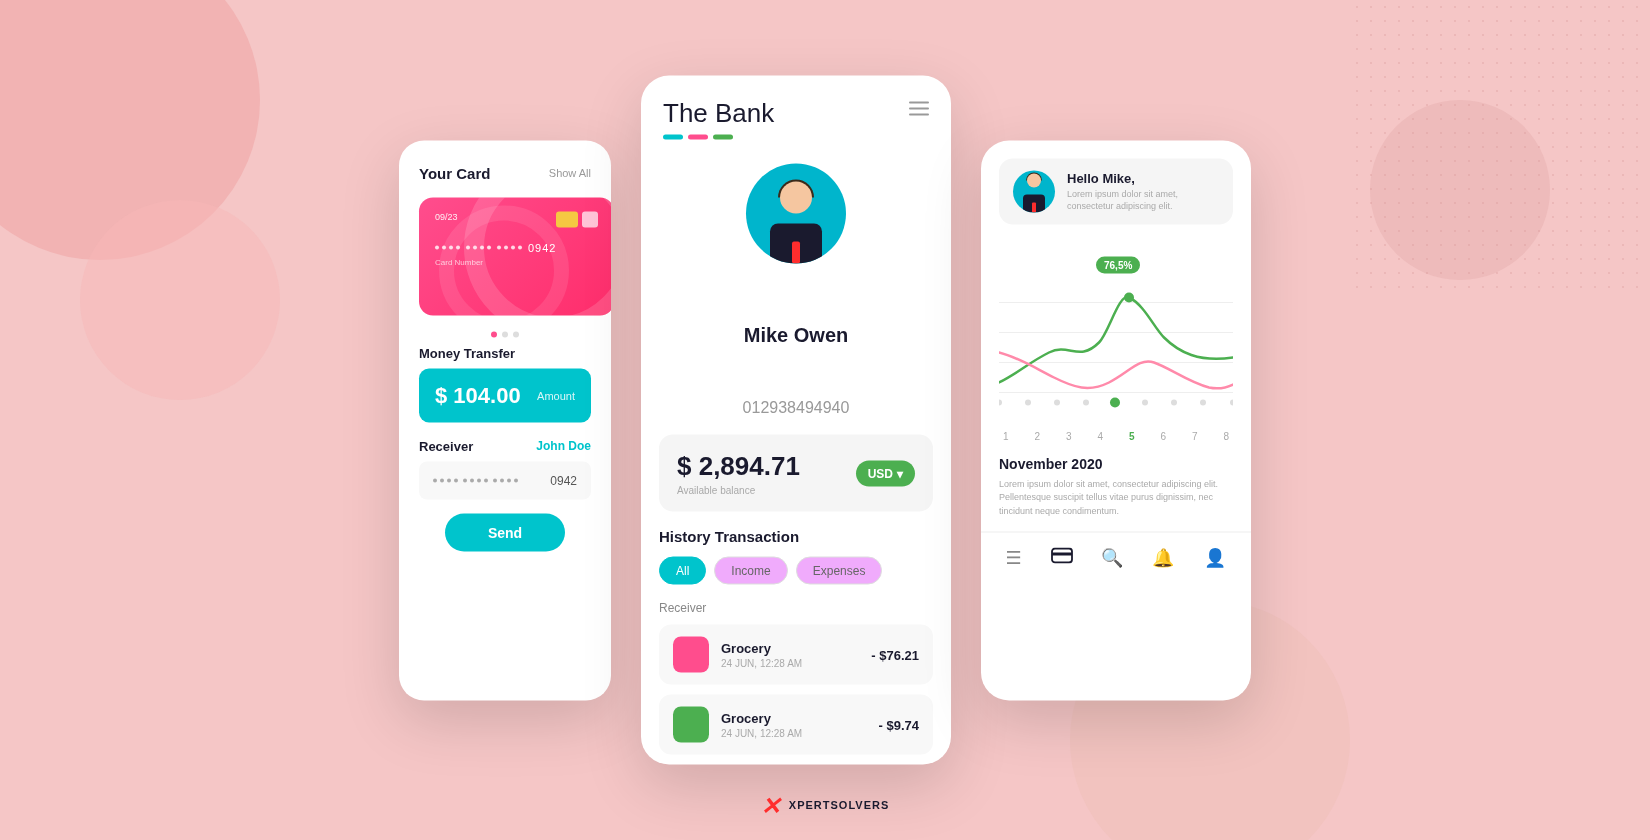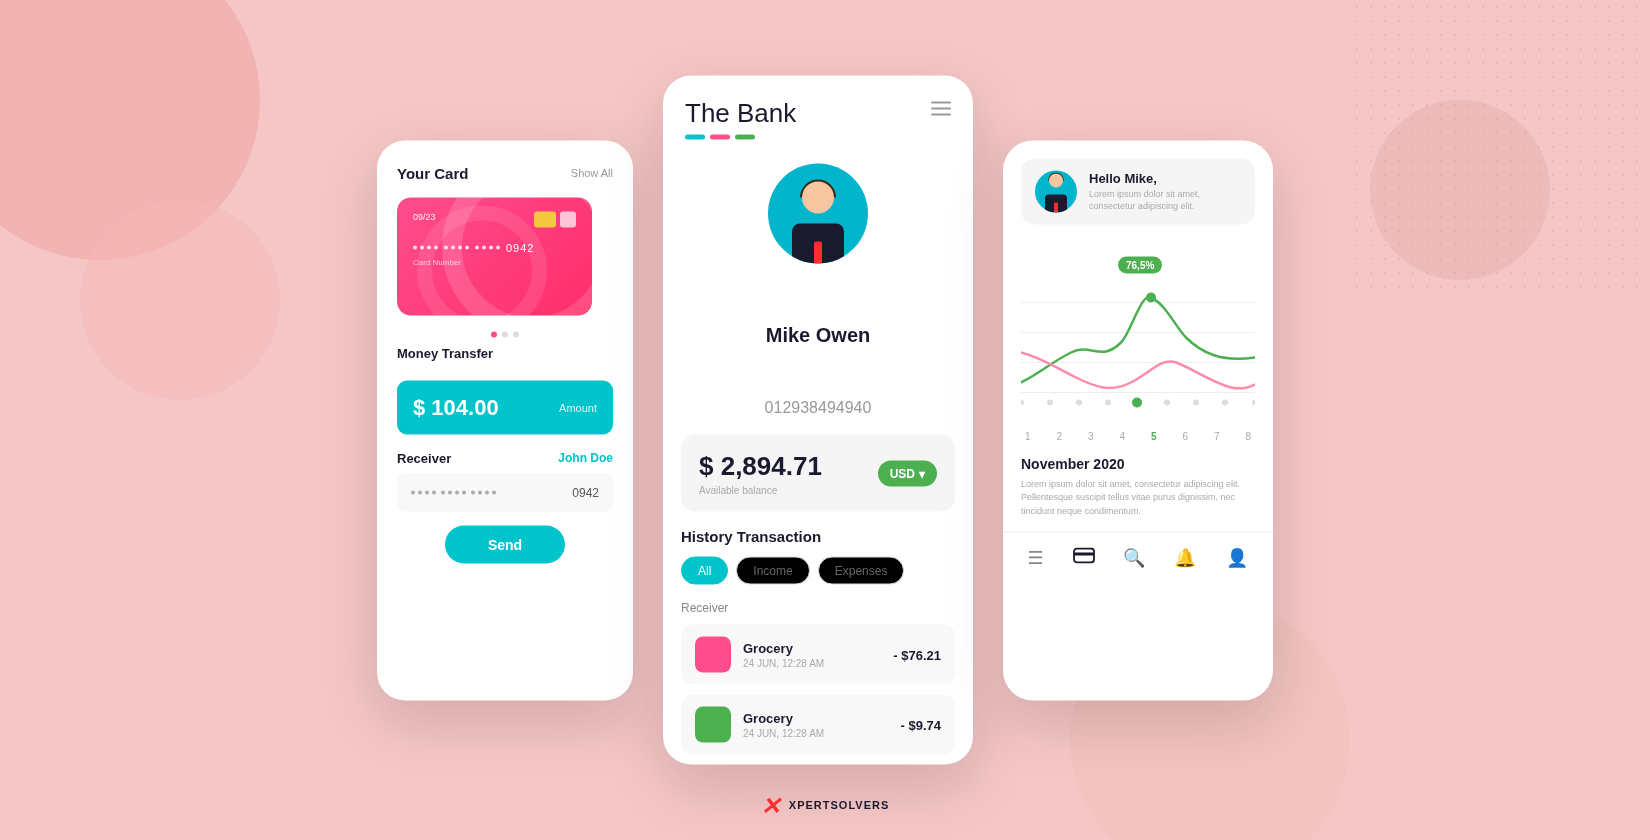--- a/index.html
+++ b/index.html
@@ -62,23 +62,24 @@
     .phone-screen {
       background: #fff;
       border-radius: 28px;
       box-shadow: 0 20px 60px rgba(0,0,0,0.15);
       overflow: hidden;
       position: relative;
     }
 
     
     .screen1 {
-      width: 256px;
+      width: 212px;
       min-height: 560px;
       padding: 24px 20px 32px;
+      border-radius: 25px;
     }
 
     .screen1-header {
       display: flex;
       justify-content: space-between;
       align-items: center;
       margin-bottom: 16px;
     }
     .screen1-title {
       font-size: 15px;
@@ -155,21 +156,21 @@
       display: flex; gap: 5px; justify-content: center;
       margin: 10px 0 8px;
     }
     .dot-ind { width: 6px; height: 6px; border-radius: 50%; background: #ddd; }
     .dot-ind.active { background: #ff4d8d; }
 
     .section-label {
       font-size: 13px;
       font-weight: 700;
       color: #1a1a2e;
-      margin-bottom: 20px;
+      margin-bottom: 8px;
     }
 
     .amount-input-box {
       background: #00c4cc;
       border-radius: 10px;
       padding: 14px 16px;
       display: flex;
       justify-content: space-between;
       align-items: center;
       margin-bottom: 16px;
@@ -367,21 +368,21 @@
       margin-bottom: 12px;
     }
 
     .tab-row { display: flex; gap: 8px; margin-bottom: 16px; }
     .tab-btn {
       padding: 6px 16px;
       border-radius: 20px;
       font-size: 12px;
       font-weight: 500;
       border: 1px solid #ddd;
-      background: #000000;
+      background: #f0abfc;
       color: #666;
       cursor: pointer;
     }
     .tab-btn.active {
       background: #00c4cc;
       color: #fff;
       border-color: #00c4cc;
     }
 
     .date-group-label {
@@ -410,21 +411,20 @@
     .tx-info { flex: 1; }
     .tx-name { font-size: 13px; font-weight: 600; color: #1a1a2e; }
     .tx-date { font-size: 10px; color: #aaa; margin-top: 2px; }
     .tx-amount { font-size: 13px; font-weight: 600; color: #1a1a2e; }
 
     
     .screen3 {
       width: 270px;
       min-height: 560px;
       padding: 18px 18px 0;
-      border-radius: 30px;
     }
 
     .hello-card {
       background: #f5f5f5;
       border-radius: 14px;
       padding: 12px 14px;
       display: flex;
       align-items: center;
       gap: 12px;
       margin-bottom: 18px;

